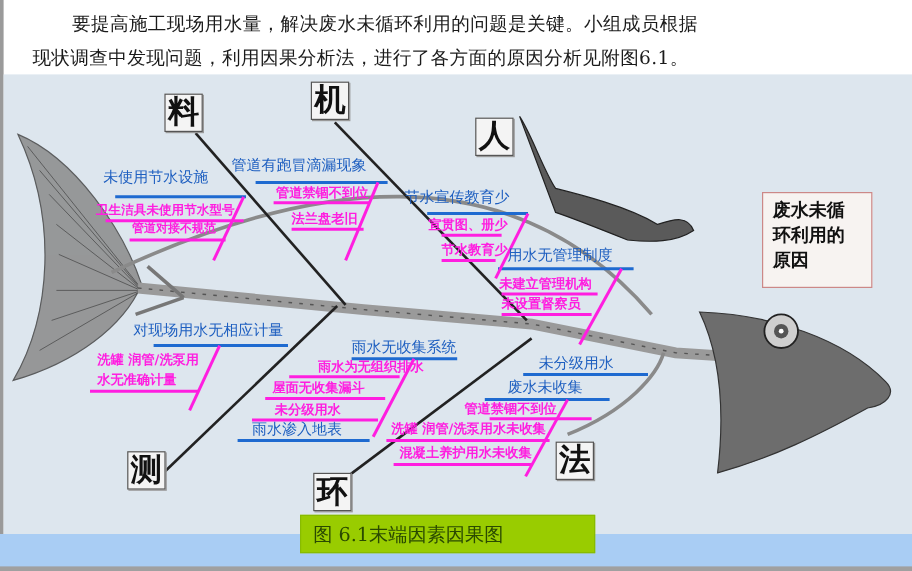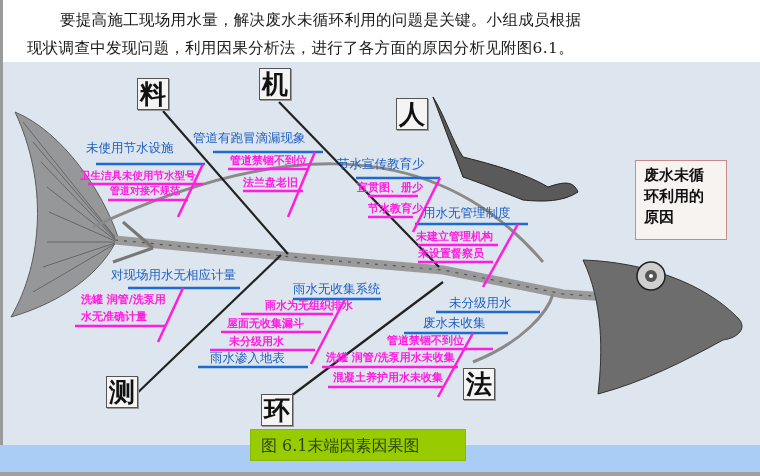--- a/index.html
+++ b/index.html
@@ -5,21 +5,21 @@
   html, body { margin:0; padding:0; }
   body { width:760px; height:476px; overflow:hidden; background:#ffffff; position:relative; font-family:"DejaVu Sans", sans-serif; }
   .intro { position:absolute; left:0; top:0; width:760px; height:62px; background:#fff; }
   .intro p { margin:0; position:absolute; font-family:"DejaVu Serif", serif; font-size:15.5px; color:#1a1a1a; white-space:nowrap; letter-spacing:0.3px; }
   .intro .l1 { left:60px; top:10px; }
   .intro .l2 { left:27px; top:38px; }
   .left-edge { position:absolute; left:0; top:0; width:3px; height:476px; background:#9a9a9a; }
   .canvas { position:absolute; left:3px; top:62px; width:757px; height:383px; background:#dde6ee; overflow:hidden; }
   .footer { position:absolute; left:0; top:445px; width:760px; height:31px; background:#a9cdf4; }
   .footer-bottom { position:absolute; left:0; top:472px; width:760px; height:4px; background:#a0a0a0; }
-  .caption { position:absolute; left:250px; top:429px; width:216px; height:32px; background:#99cc00; border:1px solid #88bb00; box-sizing:border-box; }
+  .caption { position:absolute; left:250px; top:429px; width:246px; height:32px; background:#99cc00; border:1px solid #88bb00; box-sizing:border-box; }
   .caption span { position:absolute; left:10px; top:6px; font-family:"DejaVu Serif", serif; font-size:16px; color:#2a4a00; white-space:nowrap; }
   svg { position:absolute; left:0; top:0; }
   .cat { position:absolute; border:1.5px solid #555; background:#f4f4f4; font-weight:bold; color:#111; font-size:26px; line-height:1; text-align:center; padding:2px 2px; box-shadow:1px 1px 0 #999; }
   .lbl { position:absolute; white-space:nowrap; line-height:1; }
   .blue { color:#1e5fc0; font-size:12.5px; }
   .pink { color:#ff1ee0; font-size:11px; font-weight:bold; }
   .effect { position:absolute; left:632px; top:98px; width:92px; height:80px; border:1.5px solid #c88; background:#f7f3f1; box-sizing:border-box; padding:4px 8px; font-weight:bold; font-size:15px; line-height:21px; color:#111; }
   .effect span { display:block; }
 </style>
 </head>

